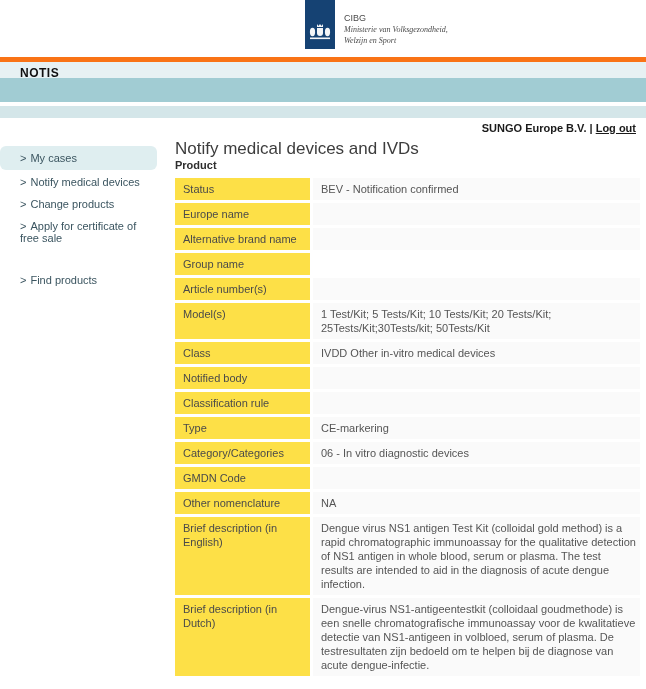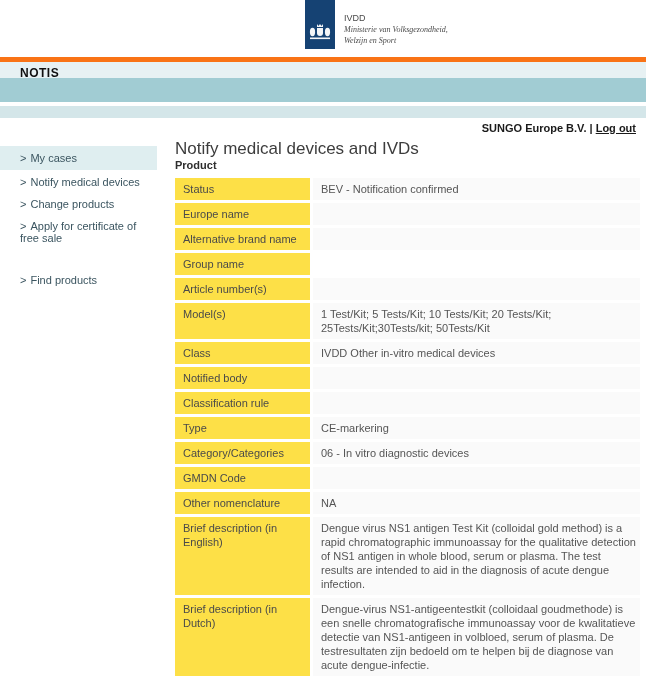--- a/index.html
+++ b/index.html
@@ -34,21 +34,21 @@
   }
   .userbar a { color:#1a1a1a; text-decoration:underline; cursor:pointer; }
   
   .page { position:relative; }
   .sidebar { position:absolute; left:0; top:10px; width:170px; }
   .side-item {
     width:157px; padding:4px 4px 4px 20px; margin-bottom:2px;
     font-size:11px; color:#3b5560; cursor:pointer;
   }
   .side-item .chev { margin-right:4px; }
-  .side-item.active { background:#dfeef0; padding-top:6px; padding-bottom:6px; }
+  .side-item.active { background:#dfeef0; padding-top:6px; padding-bottom:6px;border-radius:6px; }
   .side-item.spaced { margin-top:22px; }
   .main { margin-left:175px; width:465px; }
   .page-title { font-size:17px; font-weight:normal; color:#3d3d3d; padding-top:3px; }
   .section-label { font-size:11px; font-weight:bold; color:#2e2e2e; margin-bottom:7px; }
   
   .dtable { width:465px; }
   .drow { display:flex; margin-bottom:3px; }
   .dlabel {
     width:135px; min-height:22px; background:#fde047; color:#4a4a4a;
     font-size:11px; line-height:14px; padding:4px 6px 4px 8px; flex-shrink:0;
@@ -67,21 +67,21 @@
       <g fill="#ffffff" opacity="0.95">
         <path d="M9 2 L10.5 4 L12 2 L13.5 4 L15 2 L15 5 L9 5 Z"></path>
         <path d="M9 6 h6 v5 a3 3 0 0 1 -3 3 a3 3 0 0 1 -3 -3 Z"></path>
         <ellipse cx="4.5" cy="10" rx="2.6" ry="4.2"></ellipse>
         <ellipse cx="19.5" cy="10" rx="2.6" ry="4.2"></ellipse>
         <rect x="2" y="15.5" width="20" height="1.6"></rect>
       </g>
     </svg>
   </div>
   <div class="logo-text">
-    <div class="logo-org">IVDD</div>
+    <div class="logo-org">CIBG</div>
     <div class="logo-ministry">Ministerie van Volksgezondheid,</div>
     <div class="logo-ministry">Welzijn en Sport</div>
   </div>
 </div>
 
 <div class="notis-bar">
   <span>NOTIS</span>
 </div>
 <div class="band-mid"></div>
 <div class="gap-white"></div>

